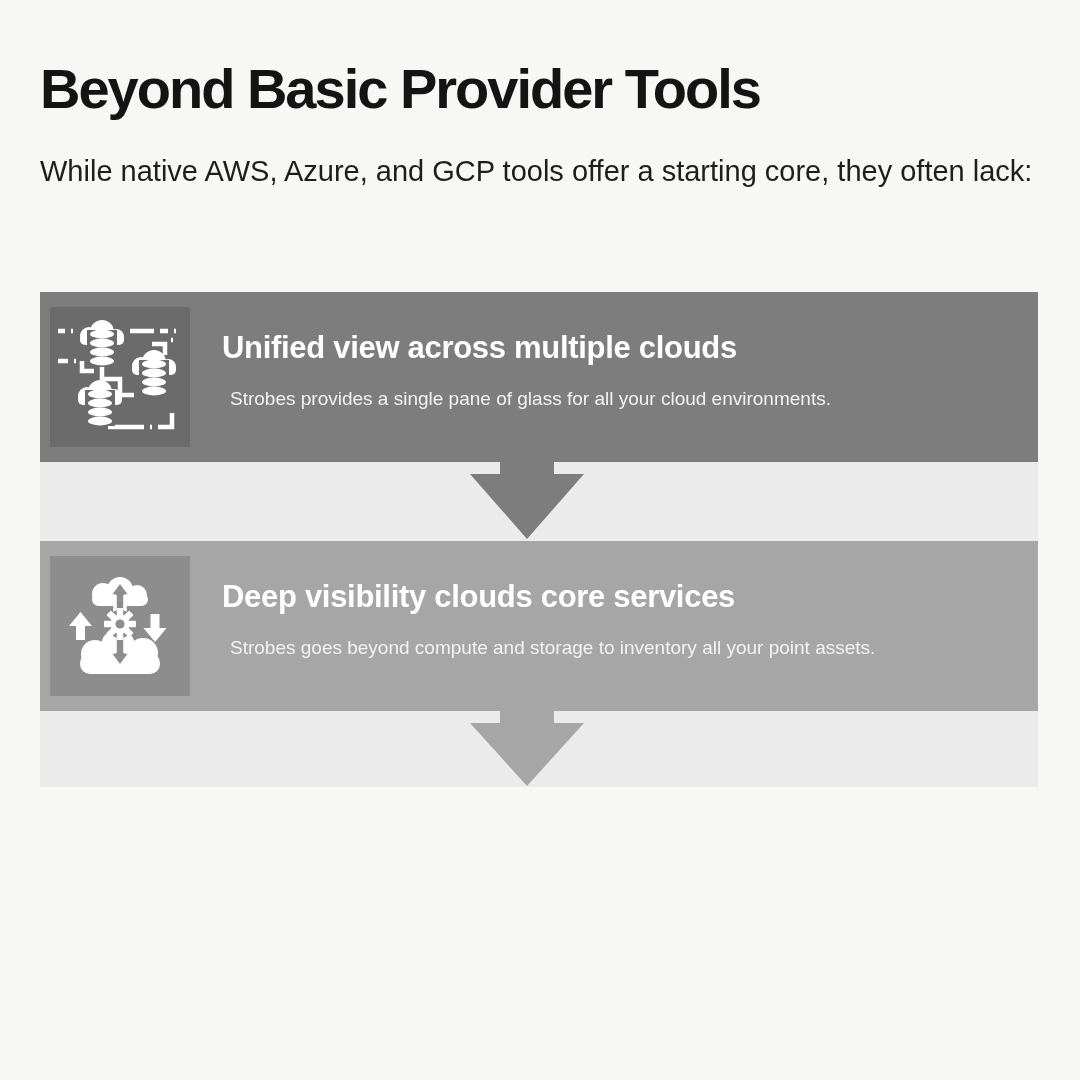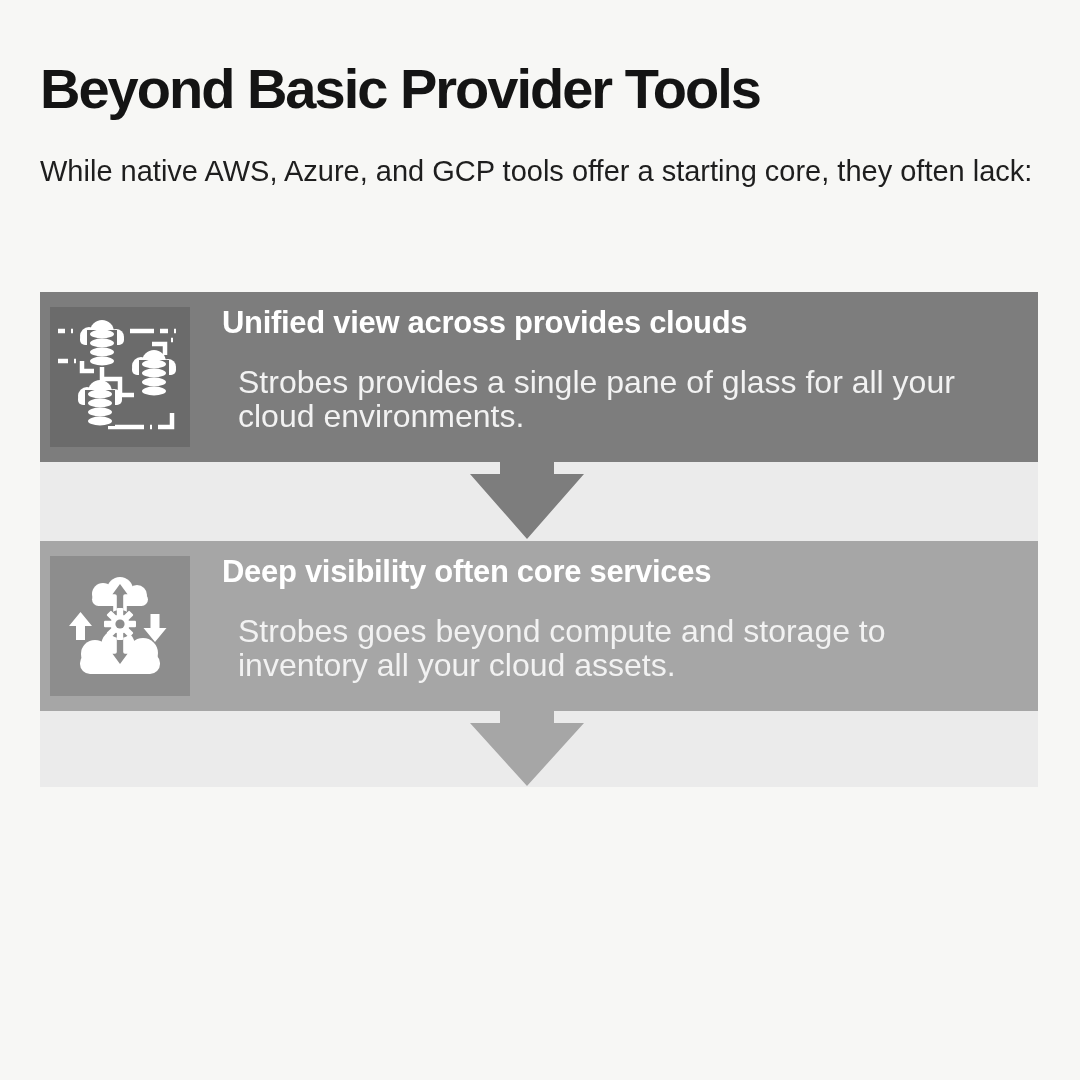--- a/index.html
+++ b/index.html
@@ -53,22 +53,22 @@
     position:absolute;left:182px;top:0;height:100%;
     max-width:770px;
     display:flex;flex-direction:column;justify-content:center;
   }
   .card-text h2{
     margin:0 0 8px 0;
     font-size:31px;font-weight:700;letter-spacing:-0.3px;line-height:1.15;
     color:var(--card-title-color);
   }
   .card-text p{
-    margin:16px;max-width:750px;
-    font-size:32px;line-height:34px;font-weight:400;
+    margin:8px;max-width:750px;
+    font-size:19px;line-height:34px;font-weight:400;
     color:var(--card-body-color);
   }
   .strip{
     position:absolute;left:40px;width:998px;
     background:var(--strip-bg);
   }
   .strip-1{top:462px;height:79px;}
   .strip-2{top:711px;height:76px;}
   .flow-arrow{
     position:absolute;left:430px;top:0;
@@ -113,21 +113,21 @@
           <path d="M8 54 h10 M24 54 h2 M32 54 v10 h12"></path>
           <path d="M52 60 v12 h18 v16 h14"></path>
           <path d="M58 120 h36 M100 120 h2 M108 120 h14 v-14"></path>
         </g>
         <use href="#cdb" transform="translate(26,14)"></use>
         <use href="#cdb" transform="translate(78,44)"></use>
         <use href="#cdb" transform="translate(24,74)"></use>
       </svg>
     </div>
     <div class="card-text">
-      <h2>Unified view across provides clouds</h2>
+      <h2>Unified view across multiple clouds</h2>
       <p>Strobes provides a single pane of glass for all your cloud environments.</p>
     </div>
   </section>
 
   <div class="strip strip-1">
     <div class="flow-arrow arrow-1"></div>
   </div>
 
   <section class="card card-2">
     <div class="icon-box">
@@ -164,22 +164,22 @@
           <circle r="9.5" fill="#fff"></circle>
           <circle r="4.6" fill="var(--card2-icon-bg)"></circle>
         </g>
 
         <path d="M26 84 V70 H19 L30.5 56 L42 70 H35 V84 Z" fill="#fff"></path>
 
         <path d="M100.5 58 V72 H93.5 L105 86 L116.5 72 H109.5 V58 Z" fill="#fff"></path>
       </svg>
     </div>
     <div class="card-text">
-      <h2>Deep visibility often core services</h2>
-      <p>Strobes goes beyond compute and storage to inventory all your cloud assets.</p>
+      <h2>Deep visibility clouds core services</h2>
+      <p>Strobes goes beyond compute and storage to inventory all your point assets.</p>
     </div>
   </section>
 
   <div class="strip strip-2">
     <div class="flow-arrow arrow-2"></div>
   </div>
 
 </div>
 
 </body></html>

